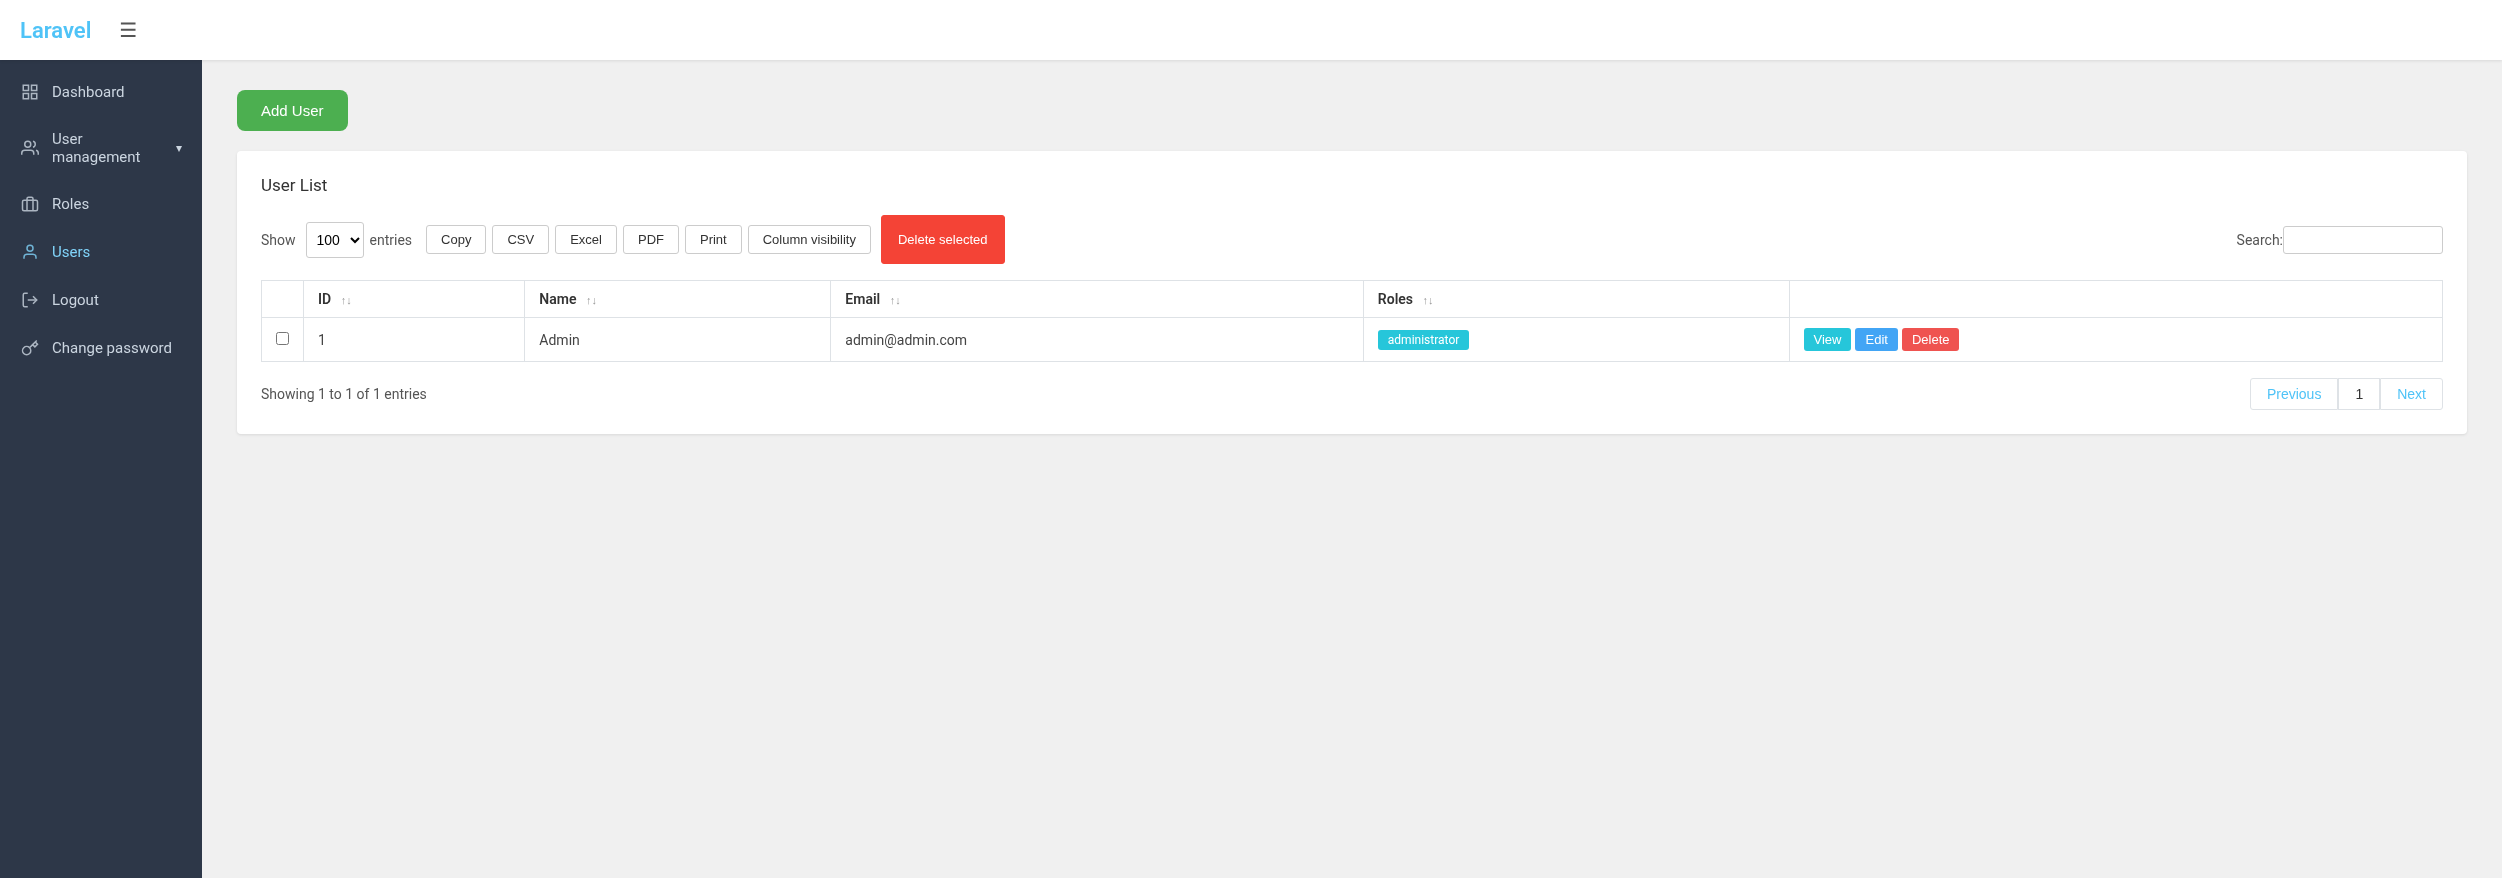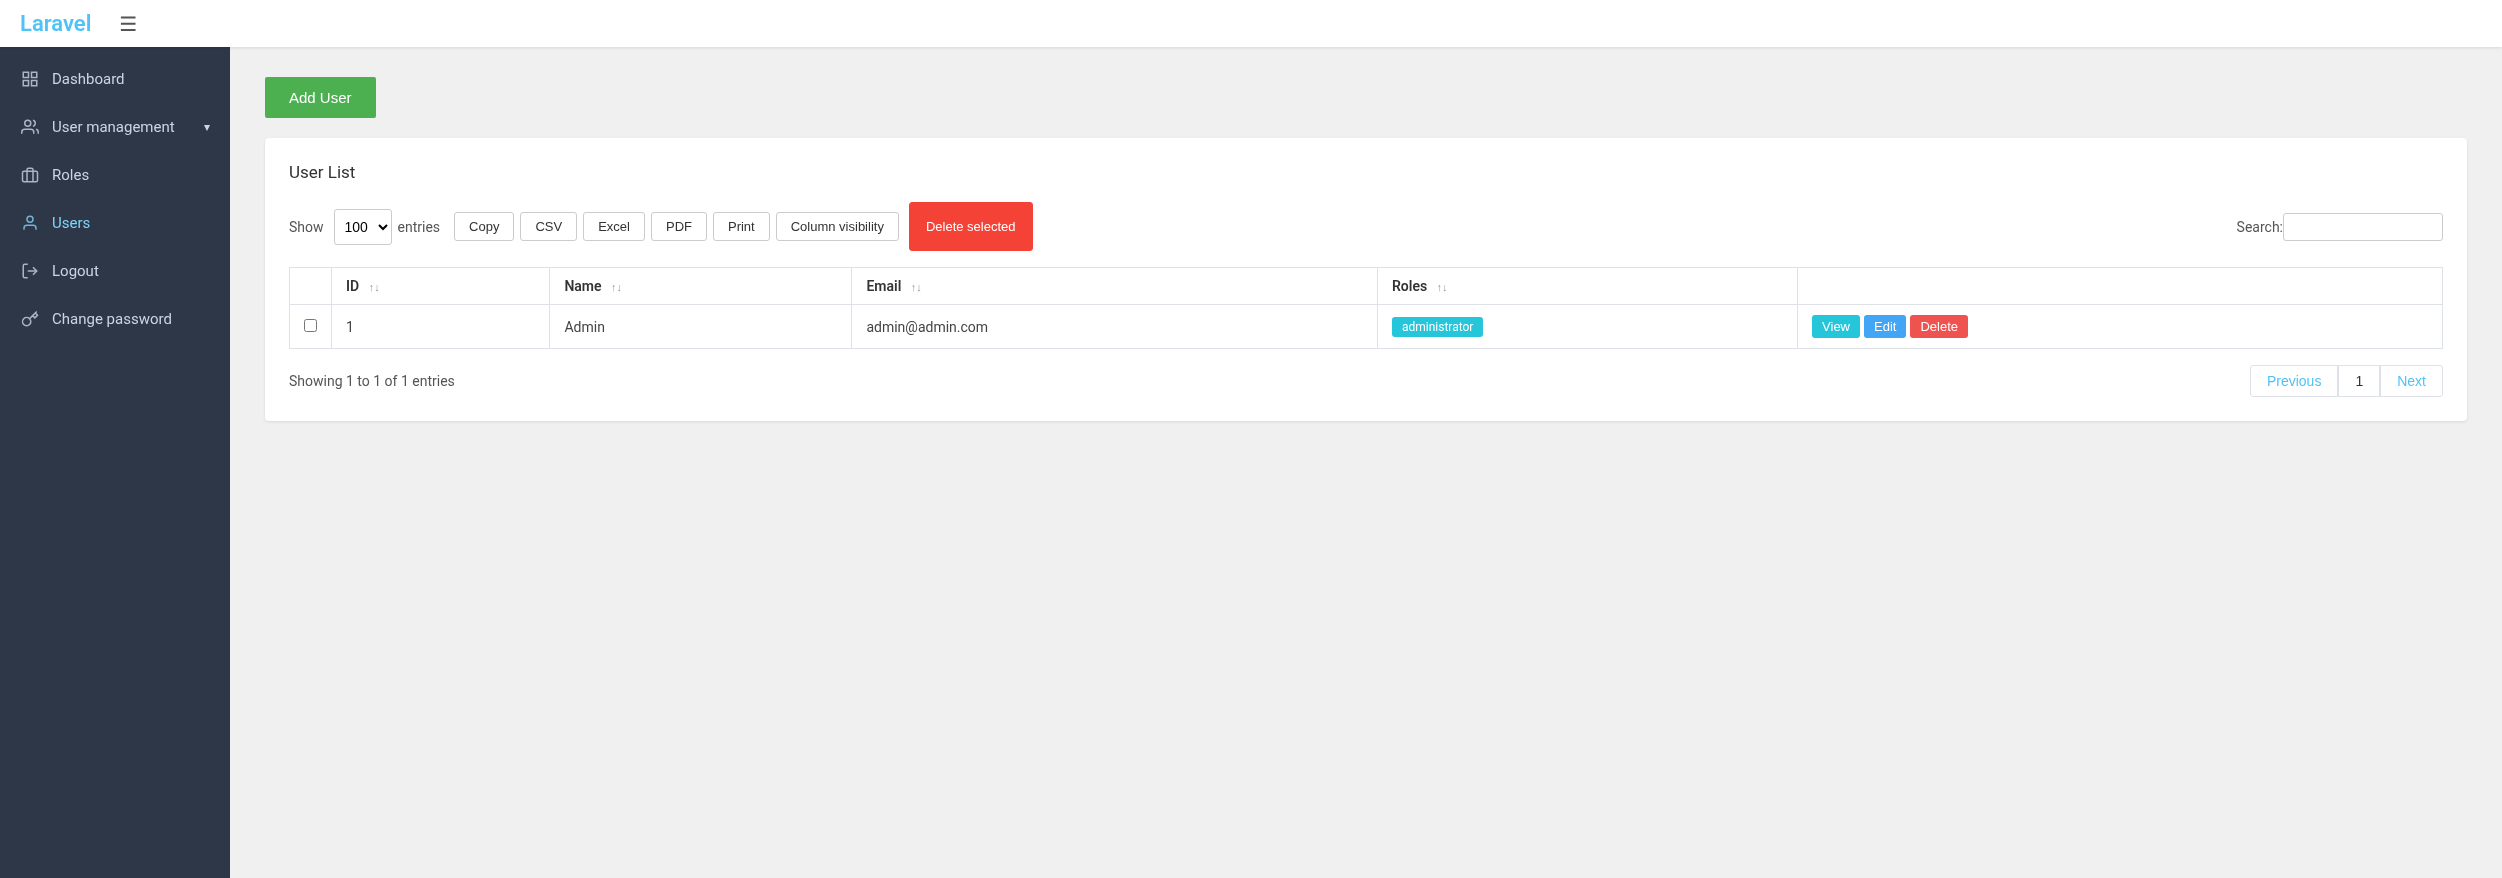--- a/index.html
+++ b/index.html
@@ -1,21 +1,21 @@
 <!DOCTYPE html>
 <html><head>
   <meta charset="utf-8">
   <style>
     * { box-sizing: border-box; margin: 0; padding: 0; }
     body { font-family: -apple-system, BlinkMacSystemFont, 'Segoe UI', Roboto, sans-serif; display: flex; flex-direction: column; height: 100vh; background: #f0f0f0; }
 
     
     .navbar {
       background: #fff;
-      height: 47px;
+      height: 60px;
       display: flex;
       align-items: center;
       padding: 0 20px;
       box-shadow: 0 1px 3px rgba(0,0,0,0.1);
       z-index: 10;
     }
     .navbar-brand {
       color: #4fc3f7;
       font-size: 22px;
       font-weight: 600;
@@ -33,21 +33,21 @@
 
     
     .layout {
       display: flex;
       flex: 1;
       overflow: hidden;
     }
 
     
     .sidebar {
-      width: 230px;
+      width: 202px;
       background: #2d3748;
       flex-shrink: 0;
       display: flex;
       flex-direction: column;
       padding-top: 8px;
     }
     .sidebar-item {
       display: flex;
       align-items: center;
       padding: 14px 20px;
@@ -83,21 +83,21 @@
       background: #f0f0f0;
     }
 
     
     .add-user-btn {
       background: #4caf50;
       color: #fff;
       border: none;
       padding: 12px 24px;
       font-size: 15px;
-      border-radius: 2px;
+      border-radius: 8px;
       cursor: pointer;
       margin-bottom: 20px;
       font-weight: 500;
     }
 
     
     .card {
       background: #fff;
       border-radius: 4px;
       box-shadow: 0 1px 3px rgba(0,0,0,0.1);

